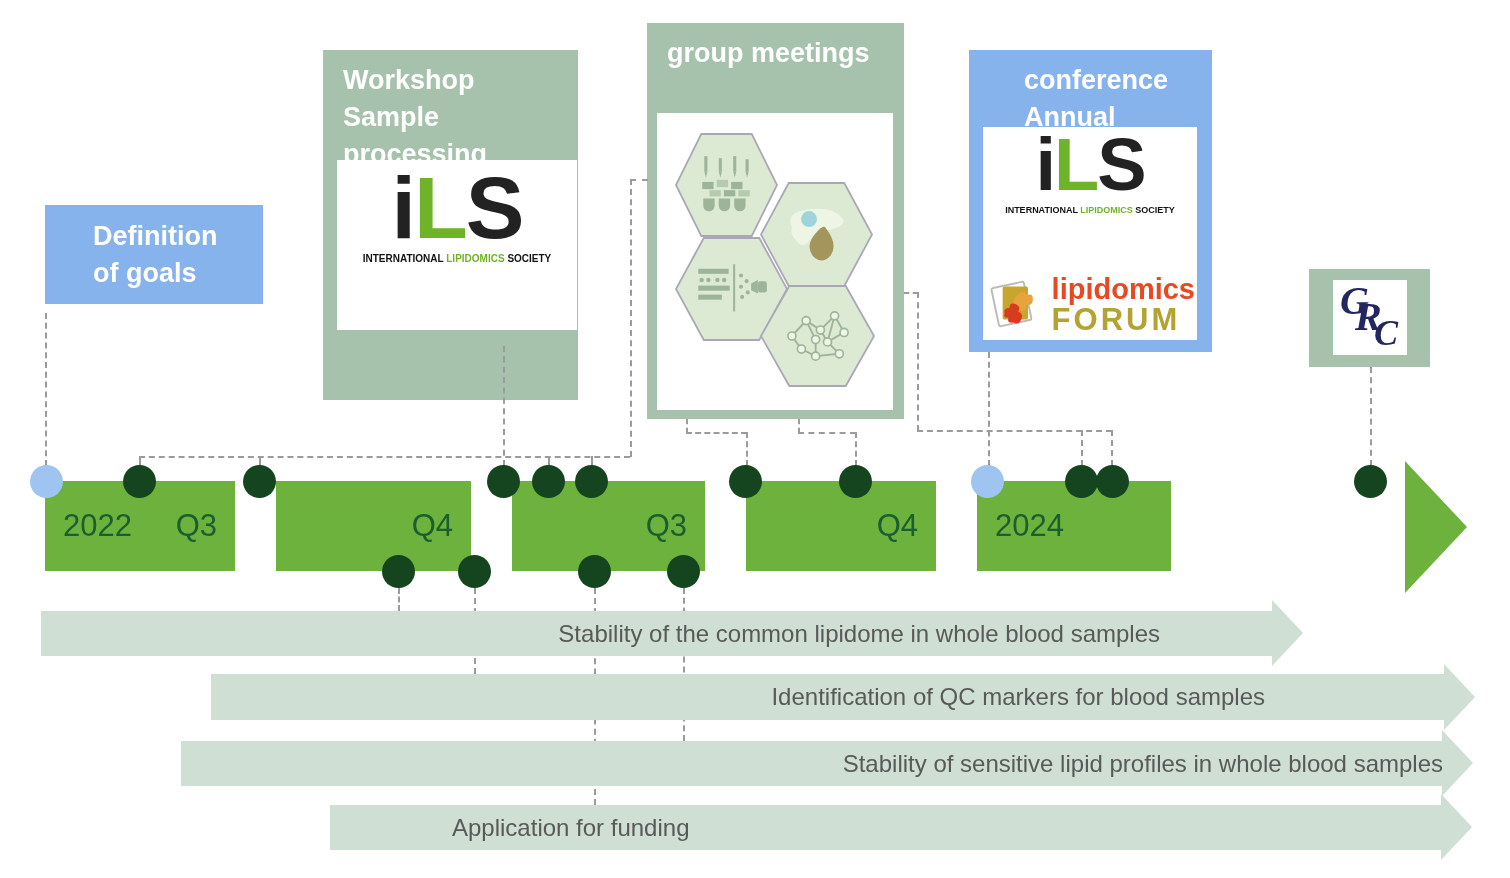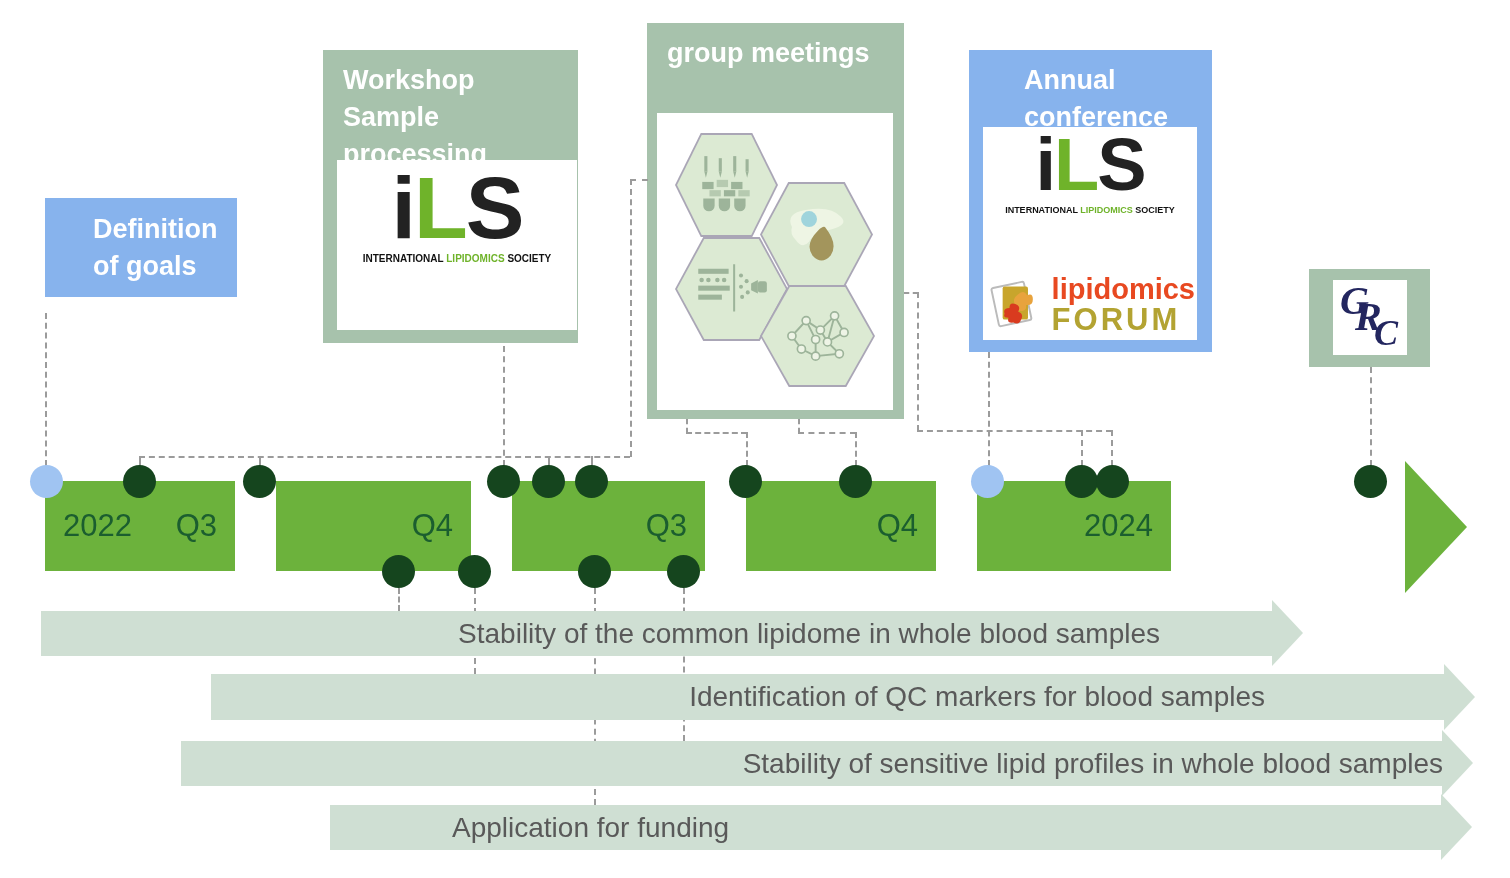--- a/index.html
+++ b/index.html
@@ -11,34 +11,34 @@
   .callout.blue{background:var(--blue_box);}
   .callout.sage{background:var(--sage_box);}
   .callout-title{color:#ffffff;font-weight:bold;font-size:27px;line-height:37px;}
   .inner-white{position:absolute;background:#ffffff;box-sizing:border-box;}
   
   .band{position:absolute;left:45px;top:481px;height:90px;display:flex;gap:38px;}
   .seg{box-sizing:border-box;background:var(--timeline_green);display:flex;align-items:center;
        justify-content:space-between;padding:0 18px;}
   .seg + .seg{border-left:3px solid #ffffff;}
   .seg span{color:var(--dark_green_text);font-size:31px;white-space:nowrap;}
-  .seg.center{justify-content:flex-end;}
+  .seg.center{justify-content:flex-start;}
   .arrowhead{position:absolute;left:1405px;top:461px;width:0;height:0;
        border-top:66px solid transparent;border-bottom:66px solid transparent;
        border-left:62px solid var(--timeline_green);}
   
   .dot{position:absolute;width:33px;height:33px;border-radius:50%;z-index:3;}
   .dot.regular{background:var(--dot_dark);}
   .dot.highlight{background:var(--dot_blue);}
   
   .dash-v{position:absolute;width:0;border-left:2px dashed var(--dashed_line);z-index:1;}
   .dash-h{position:absolute;height:0;border-top:2px dashed var(--dashed_line);z-index:1;}
   
   .bar{position:absolute;height:45px;background:var(--bar_bg);z-index:2;display:flex;align-items:center;box-sizing:border-box;}
-  .bar span{color:var(--bar_text);font-size:28px;white-space:nowrap;width:100%;}
+  .bar span{color:var(--bar_text);font-size:24px;white-space:nowrap;width:100%;}
   .bar-tip{position:absolute;width:0;height:0;border-top:33px solid transparent;
        border-bottom:33px solid transparent;border-left:31px solid var(--bar_bg);z-index:2;}
   
   .ils{position:absolute;text-align:center;}
   .ils-main{font-weight:bold;letter-spacing:-2px;line-height:0.9;}
   .ils-main .blk{color:#222222;}
   .ils-main .grn{color:var(--ils_green);}
   .ils-sub{font-weight:bold;color:#111111;margin-top:6px;white-space:nowrap;}
   .ils-sub .grn{color:var(--ils_green);}
   
@@ -51,28 +51,28 @@
   
   .hexo{position:absolute;clip-path:polygon(25% 0,75% 0,100% 50%,75% 100%,25% 100%,0 50%);
         background:#aaa6b6;}
   .hexi{position:absolute;left:2px;top:2px;right:2px;bottom:2px;
         clip-path:polygon(25% 0,75% 0,100% 50%,75% 100%,25% 100%,0 50%);
         background:var(--hex_fill);display:flex;align-items:center;justify-content:center;}
 </style>
 </head>
 <body>
 
-<div class="callout blue" style="left:45px;top:198px;width:192px;height:99px;padding:13px 0 0 48px;">
+<div class="callout blue" style="left:45px;top:205px;width:218px;height:99px;padding:13px 0 0 48px;">
   <div class="callout-title">
     <div>Definition</div>
     <div>of goals</div>
   </div>
 </div>
 
-<div class="callout sage" style="left:323px;top:50px;width:255px;height:293px;padding:12px 0 0 20px;">
+<div class="callout sage" style="left:323px;top:50px;width:255px;height:350px;padding:12px 0 0 20px;">
   <div class="callout-title">
     <div>Workshop</div>
     <div>Sample processing</div>
   </div>
   <div class="inner-white" style="left:14px;top:110px;width:240px;height:170px;">
     <div class="ils" style="left:0;top:8px;width:240px;">
       <div class="ils-main" style="font-size:88px;">
         <span class="blk">i</span><span class="grn">L</span><span class="blk">S</span>
       </div>
       <div class="ils-sub" style="font-size:10px;">
@@ -164,22 +164,22 @@
               <circle cx="30" cy="30" r="3.4"></circle>
         </g>
           </svg>
         </div>
     </div>
   </div>
 </div>
 
 <div class="callout blue" style="left:969px;top:50px;width:243px;height:302px;padding:12px 0 0 55px;">
   <div class="callout-title">
+    <div>conference</div>
     <div>Annual</div>
-    <div>conference</div>
   </div>
   <div class="inner-white" style="left:14px;top:77px;width:214px;height:213px;">
     <div class="ils" style="left:0;top:5px;width:214px;">
       <div class="ils-main" style="font-size:74px;">
         <span class="blk">i</span><span class="grn">L</span><span class="blk">S</span>
       </div>
       <div class="ils-sub" style="font-size:9px;">
         <span>INTERNATIONAL</span> <span class="grn">LIPIDOMICS</span> <span>SOCIETY</span>
       </div>
     </div>

